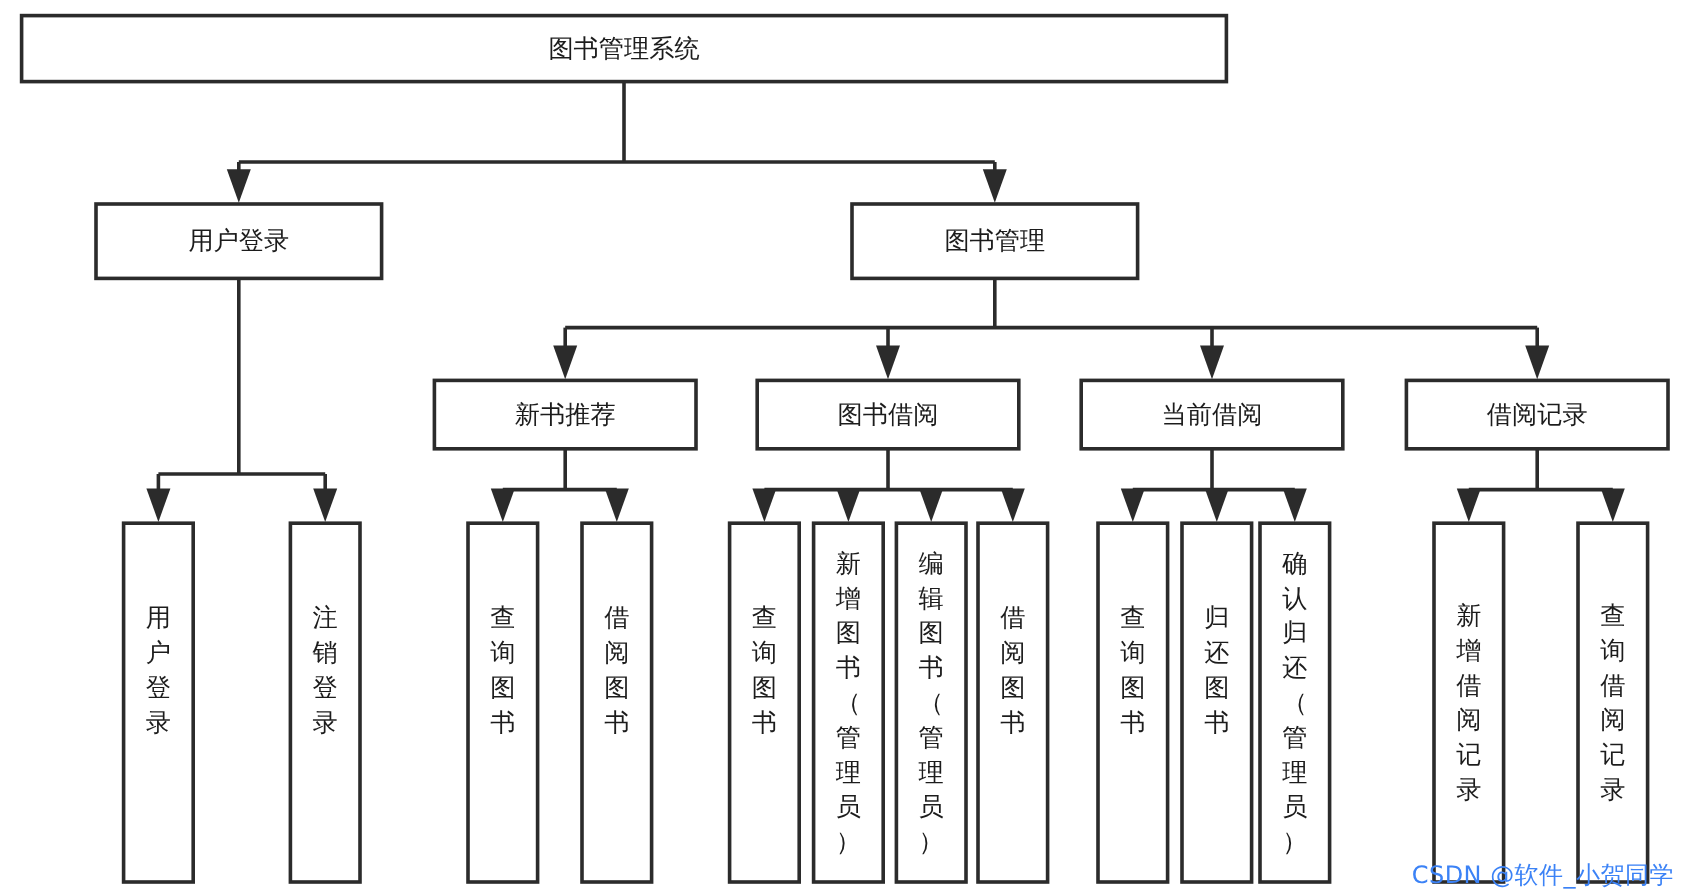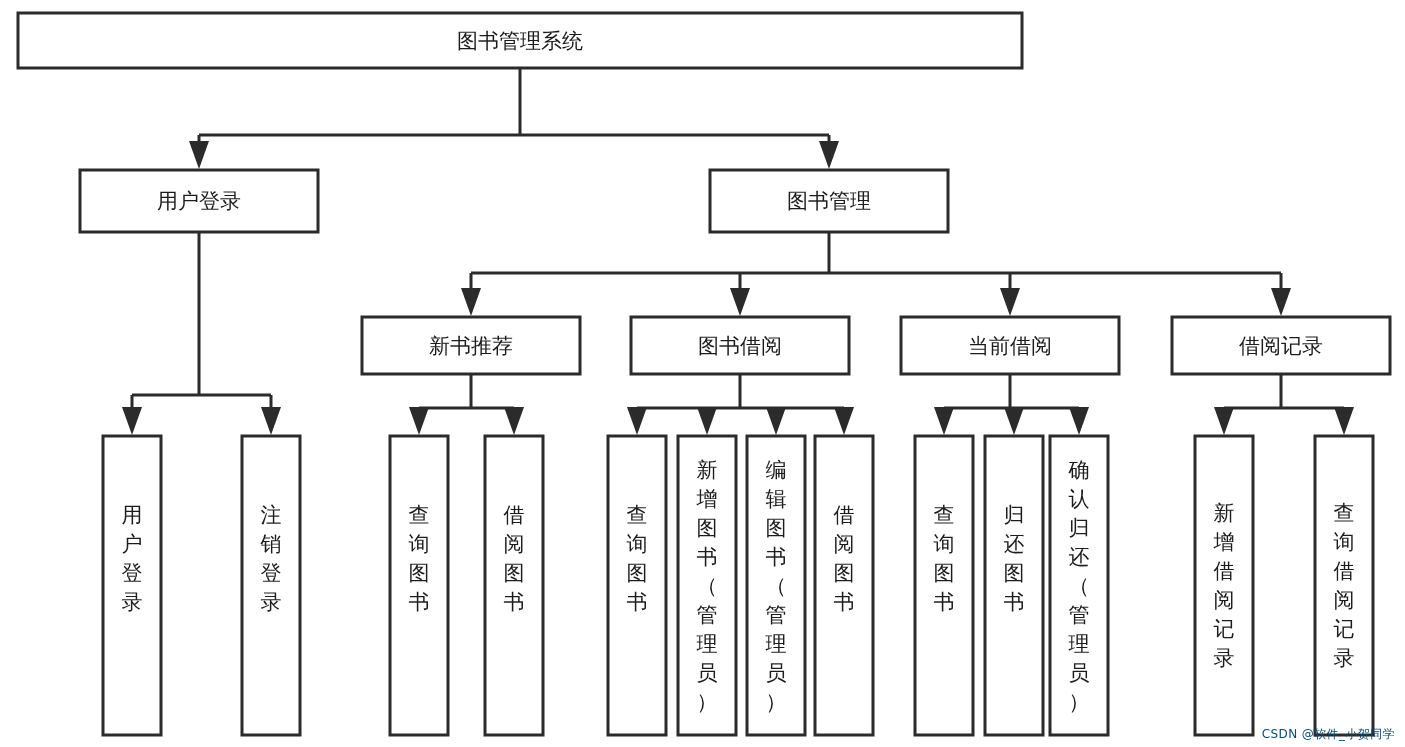--- a/index.html
+++ b/index.html
@@ -51,22 +51,22 @@
   }
   .node-label.vertical {
     font-size: 21px;
     text-anchor: middle;
   }
   .watermark {
     position: absolute;
     right: 10px;
     bottom: 4px;
     font-family: "DejaVu Sans", "Liberation Sans", sans-serif;
-    font-size: 12px;
-    color: #0c4a6e;
+    font-size: 20px;
+    color: #3b82f6;
     letter-spacing: 0.4px;
     user-select: none;
     white-space: pre;
   }
 </style>
 </head>
 <body>
 
 <div id="diagram-root">
   <svg class="canvas" viewBox="0 0 1405 747">

